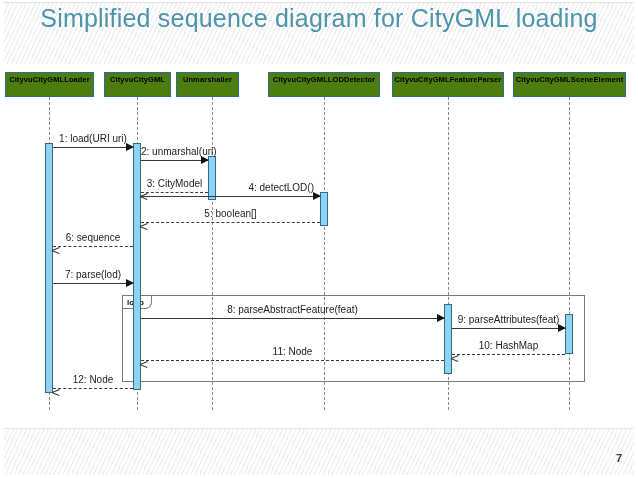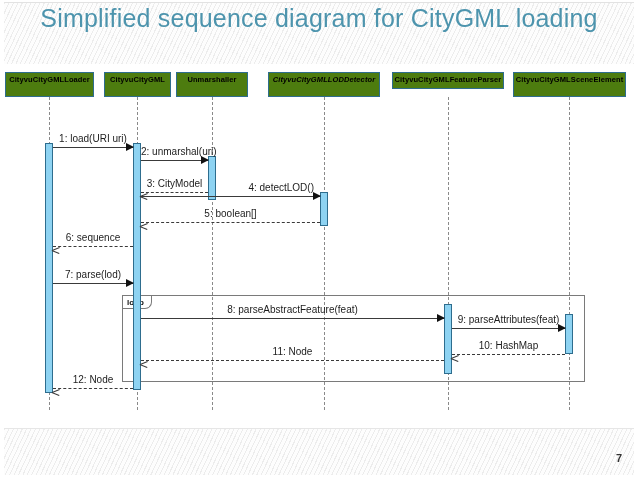--- a/index.html
+++ b/index.html
@@ -210,29 +210,29 @@
   <div id="diagram">
 
   <div class="participant" style="left: 5px; top: 4px; width: 89px; height: 25px;">
         <span class="plabel">CityvuCityGMLLoader</span>
       </div>
       <div class="lifeline" style="left: 49px; top: 29px; height: 313px;"></div>
       <div class="participant" style="left: 104px; top: 4px; width: 67px; height: 25px;">
         <span class="plabel">CityvuCityGML</span>
       </div>
       <div class="lifeline" style="left: 137px; top: 29px; height: 313px;"></div>
-      <div class="participant" style="left: 176px; top: 4px; width: 72px; height: 25px; text-align: center;">
+      <div class="participant" style="left: 176px; top: 4px; width: 63px; height: 25px; text-align: center;">
         <span class="plabel">Unmarshaller</span>
       </div>
       <div class="lifeline" style="left: 212px; top: 29px; height: 313px;"></div>
-      <div class="participant" style="left: 268px; top: 4px; width: 112px; height: 25px; font-style: italic;">
+      <div class="participant" style="left: 268px; top: 4px; width: 112px; height: 25px;">
         <span class="plabel">CityvuCityGMLLODDetector</span>
       </div>
       <div class="lifeline" style="left: 324px; top: 29px; height: 313px;"></div>
-      <div class="participant" style="left: 392px; top: 4px; width: 112px; height: 17px;">
+      <div class="participant" style="left: 392px; top: 4px; width: 112px; height: 25px;">
         <span class="plabel">CityvuCityGMLFeatureParser</span>
       </div>
       <div class="lifeline" style="left: 448px; top: 29px; height: 313px;"></div>
       <div class="participant" style="left: 513px; top: 4px; width: 113px; height: 25px;">
         <span class="plabel">CityvuCityGMLSceneElement</span>
       </div>
       <div class="lifeline" style="left: 569px; top: 29px; height: 313px;"></div>
       <div id="fragment-loop" style="left: 122px; top: 227px; width: 463px; height: 87px;">
         <div class="frag-tab">loop</div>
       </div>

